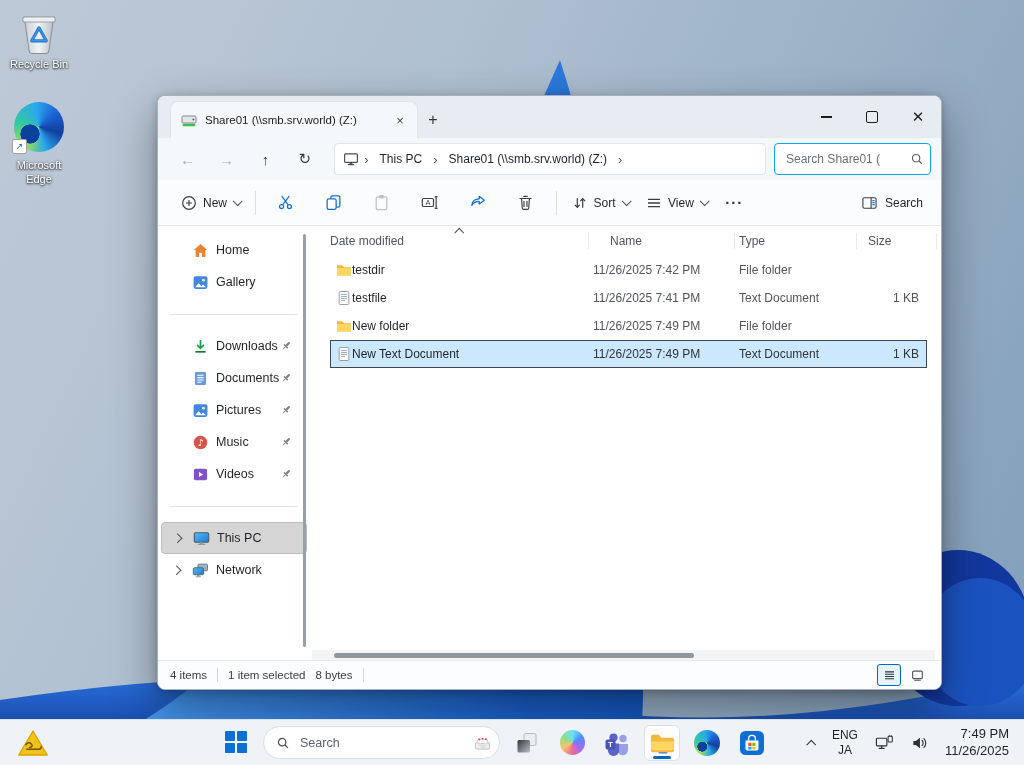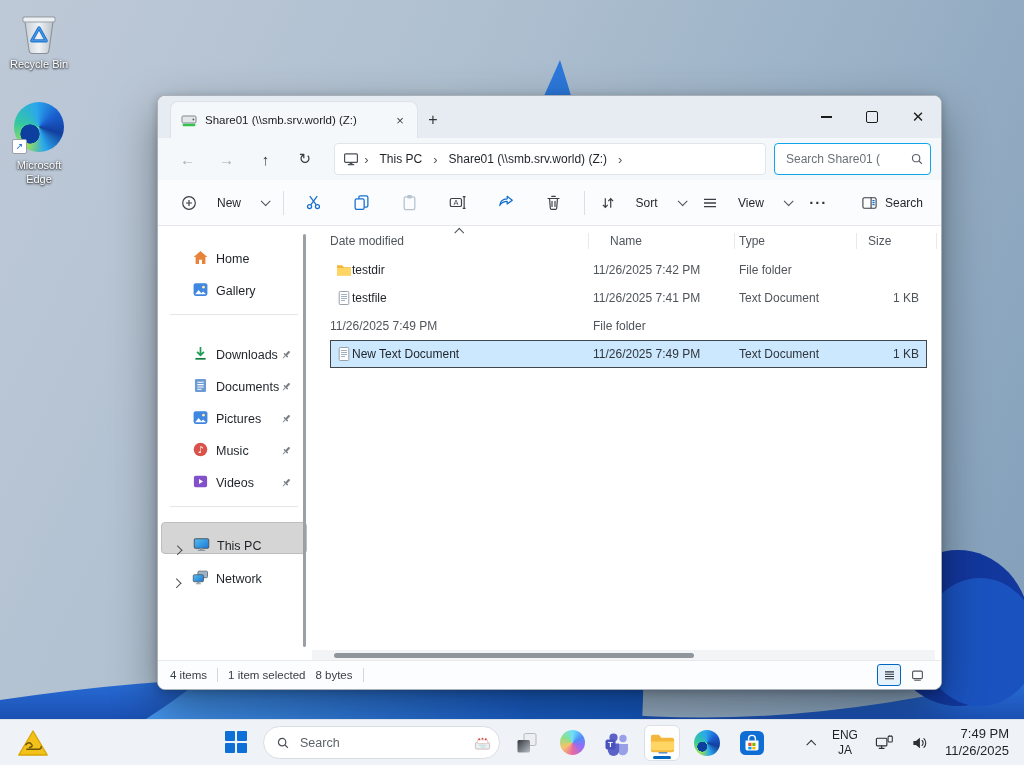--- a/index.html
+++ b/index.html
@@ -27,34 +27,34 @@
   .navbar{height:42px;background:#f5f8fb;display:flex;align-items:center;padding:0 10px}
   .navbtn{width:40px;height:32px;display:flex;align-items:center;justify-content:center;font-size:15px;color:#3b3f44;border-radius:4px}
   .navbtn.disabled{color:#a4abb2}
   .addressbar{width:424px;height:30px;background:#fff;border:1px solid #e1e5e9;border-radius:4px;margin-left:10px;display:flex;align-items:center;padding:0 8px;gap:4px}
   .crumb{padding:0 6px;color:#1f2328;white-space:nowrap}
   .crumb-sep{color:#555;font-size:13px;padding:0 1px}
   .searchbox{width:140px;height:30px;background:#fff;border:1px solid #0ea5e9;border-radius:4px;margin-left:8px;display:flex;align-items:center;padding:0 6px 0 9px;gap:4px}
   .searchbox input{border:none;outline:none;flex:1;min-width:0;font:12px "Liberation Sans","DejaVu Sans",sans-serif;color:#333;background:transparent}
   .searchbox input::placeholder{color:#6b7075}
   .toolbar{height:45px;background:#fafcfe;border-bottom:1px solid #e5e7ea;display:flex;align-items:center;padding:0 14px}
-  .tbtn{display:flex;align-items:center;gap:20px;height:34px;padding:0 9px;border-radius:4px;color:#1f2328}
+  .tbtn{display:flex;align-items:center;gap:6px;height:34px;padding:0 9px;border-radius:4px;color:#1f2328}
   .tsep{width:1px;height:24px;background:#dcdfe3;margin:0 6px}
   .ticon{width:48px;height:34px;display:flex;align-items:center;justify-content:center;border-radius:4px}
   .more-dots{font-size:15px;font-weight:bold;letter-spacing:1px;color:#333}
   .details-btn{margin-left:auto;display:flex;align-items:center;gap:7px;padding:0 4px;color:#1f2328}
   
   .cv{display:inline-block;width:5.5px;height:5.5px;border-right:1.3px solid #4a4f55;border-bottom:1.3px solid #4a4f55}
   .cv.down{transform:rotate(45deg) translateY(-2px)}
   .cv.right{transform:rotate(-45deg)}
   .cv.up{transform:rotate(-135deg) translate(-2px,-2px)}
   
   .wbody{position:absolute;top:130px;bottom:28px;left:0;right:0;display:flex;background:#fff}
   .sidebar{width:153px;position:relative;padding-top:8px;box-sizing:border-box}
-  .sb-item{height:32px;display:flex;align-items:flex-end;padding-left:31px;position:relative;margin:0 3px;border-radius:4px;gap:7px}
+  .sb-item{height:32px;display:flex;align-items:center;padding-left:31px;position:relative;margin:0 3px;border-radius:4px;gap:7px}
   .sb-item .cv{position:absolute;left:12px}
   .sb-item .pin{position:absolute;right:14px}
   .sb-item.selected{background:#d5d5d5;border:1px solid #bdbdbd;height:30px}
   .sb-label{color:#1f2328;font-size:12.5px;white-space:nowrap}
   .sb-sep{height:32px;display:flex;align-items:center}
   .sb-sep i{display:block;height:1px;background:#e4e6e8;flex:1;margin:0 12px}
   .sb-scroll{position:absolute;right:4px;top:8px;bottom:14px;width:3px;background:#9aa0a6;border-radius:2px}
   .filepane{flex:1;position:relative}
   .sortcaret{position:absolute;left:146px;top:1px}
   .fheader{height:30px;display:grid;grid-template-columns:263px 146px 122px 80px;align-items:center;margin-left:20px;color:#50555b}
@@ -431,20 +431,26 @@
               <svg width="16" height="16">
                 <use href="#i-file"></use>
               </svg>
               <span>testfile</span>
             </div>
           <div class="c-date">11/26/2025 7:41 PM</div>
           <div class="c-type">Text Document</div>
           <div class="c-size">1 KB</div>
         </div>
         <div class="frow">
+          <div class="c-name">
+              <svg width="16" height="16">
+                <use href="#i-folder"></use>
+              </svg>
+              <span>New folder</span>
+            </div>
           <div class="c-date">11/26/2025 7:49 PM</div>
           <div class="c-type">File folder</div>
           <div class="c-size"></div>
         </div>
         <div class="frow selected">
           <div class="c-name">
               <svg width="16" height="16">
                 <use href="#i-file"></use>
               </svg>
               <span>New Text Document</span>

